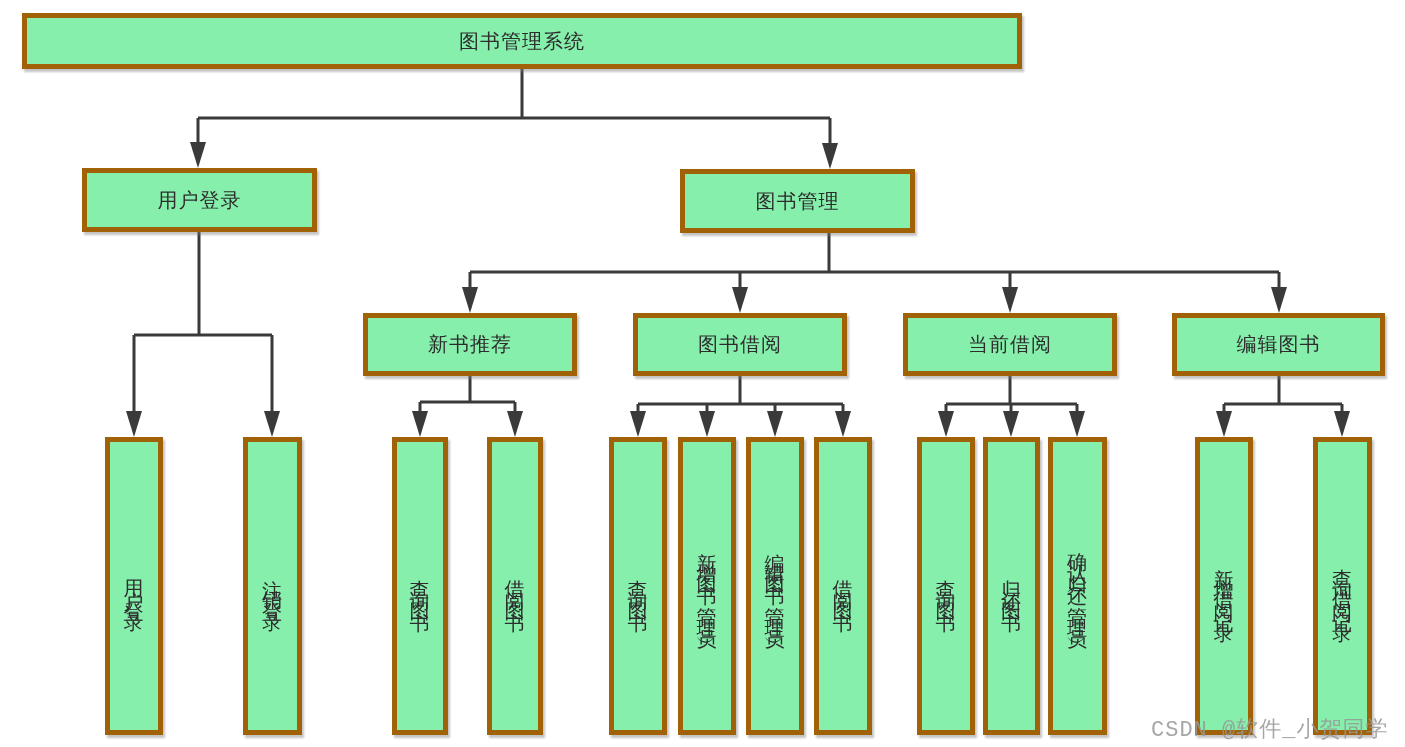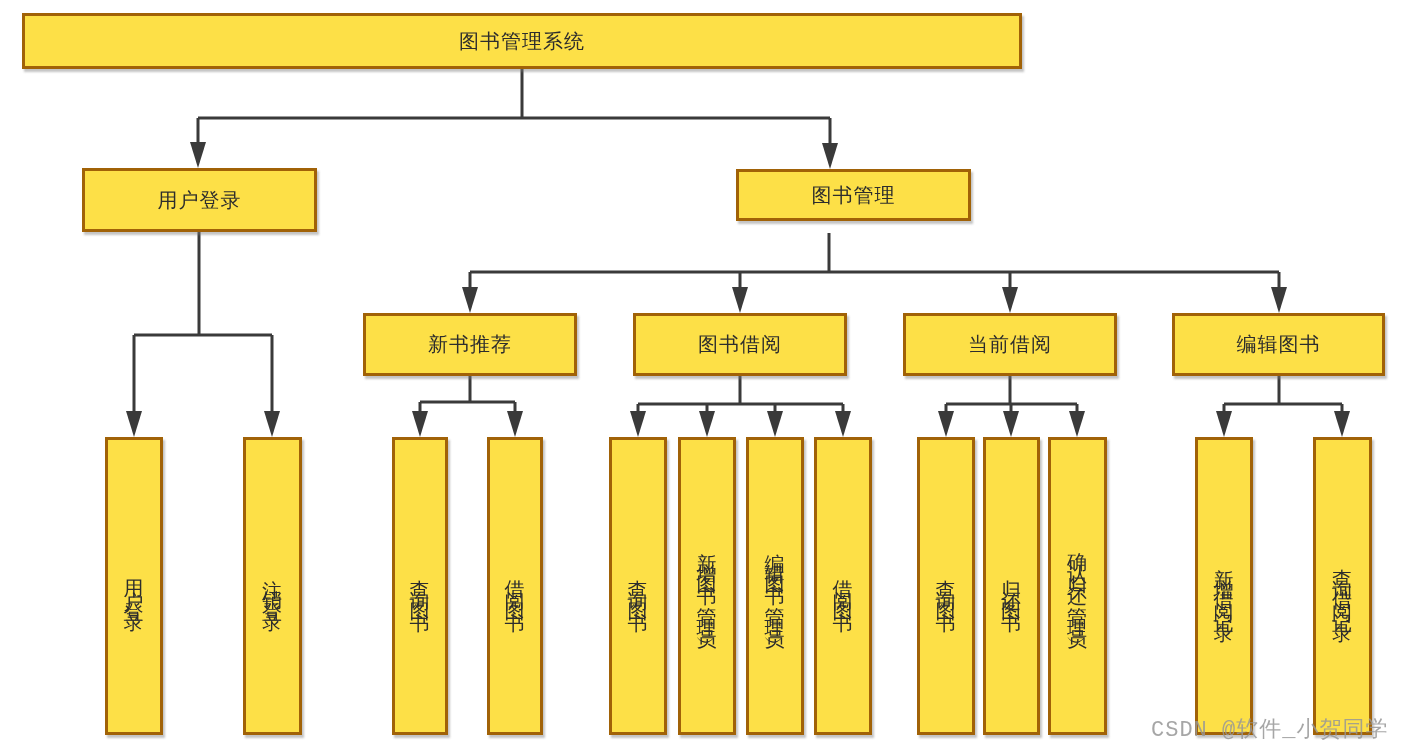--- a/index.html
+++ b/index.html
@@ -2,22 +2,22 @@
 <html><head>
 <meta charset="utf-8">
 <style>
   html,body{margin:0;padding:0;background:#ffffff;}
   #canvas{
     position:relative;width:1405px;height:747px;background:#ffffff;
     font-family:"Liberation Sans","DejaVu Sans",sans-serif;overflow:hidden;
   }
   #wires{position:absolute;left:0;top:0;z-index:0;}
   .node{
-    position:absolute;box-sizing:border-box;background:#fde047;
-    border:3px solid #a16207;color:#2d2d2d;z-index:1;
+    position:absolute;box-sizing:border-box;background:#86efac;
+    border:5px solid #a16207;color:#2d2d2d;z-index:1;
     display:flex;align-items:center;justify-content:center;
     box-shadow:2px 3px 2px rgba(125,125,125,0.45);
     white-space:nowrap;
   }
   .node.h{font-size:20px;letter-spacing:1px;}
   .node.v{
     writing-mode:vertical-rl;text-orientation:mixed;
     font-size:20px;letter-spacing:11px;line-height:1;
   }
   #watermark{
@@ -53,21 +53,21 @@
         <polygon points="938,411 954,411 946,437"></polygon>
         <polygon points="1003,411 1019,411 1011,437"></polygon>
         <polygon points="1069,411 1085,411 1077,437"></polygon>
         <polygon points="1216,411 1232,411 1224,437"></polygon>
         <polygon points="1334,411 1350,411 1342,437"></polygon>
       </g>
     </svg>
   <div id="watermark">CSDN @软件_小贺同学</div>
 <div class="node h" style="left: 22px; top: 13px; width: 1000px; height: 56px;">图书管理系统</div>
     <div class="node h" style="left: 82px; top: 168px; width: 235px; height: 64px;">用户登录</div>
-    <div class="node h" style="left: 736px; top: 169px; width: 235px; height: 52px;">图书管理</div>
+    <div class="node h" style="left: 680px; top: 169px; width: 235px; height: 64px;">图书管理</div>
     <div class="node v" style="left: 105px; top: 437px; width: 58px; height: 298px;">用户登录</div>
     <div class="node v" style="left: 243px; top: 437px; width: 59px; height: 298px;">注销登录</div>
     <div class="node h" style="left: 363px; top: 313px; width: 214px; height: 63px;">新书推荐</div>
     <div class="node h" style="left: 903px; top: 313px; width: 214px; height: 63px;">当前借阅</div>
     <div class="node h" style="left: 633px; top: 313px; width: 214px; height: 63px;">图书借阅</div>
     <div class="node h" style="left: 1172px; top: 313px; width: 213px; height: 63px;">编辑图书</div>
     <div class="node v" style="left: 392px; top: 437px; width: 56px; height: 298px;">查询图书</div>
     <div class="node v" style="left: 487px; top: 437px; width: 56px; height: 298px;">借阅图书</div>
     <div class="node v" style="left: 609px; top: 437px; width: 58px; height: 298px;">查询图书</div>
     <div class="node v" style="left: 678px; top: 437px; width: 58px; height: 298px;">新增图书（管理员）</div>

